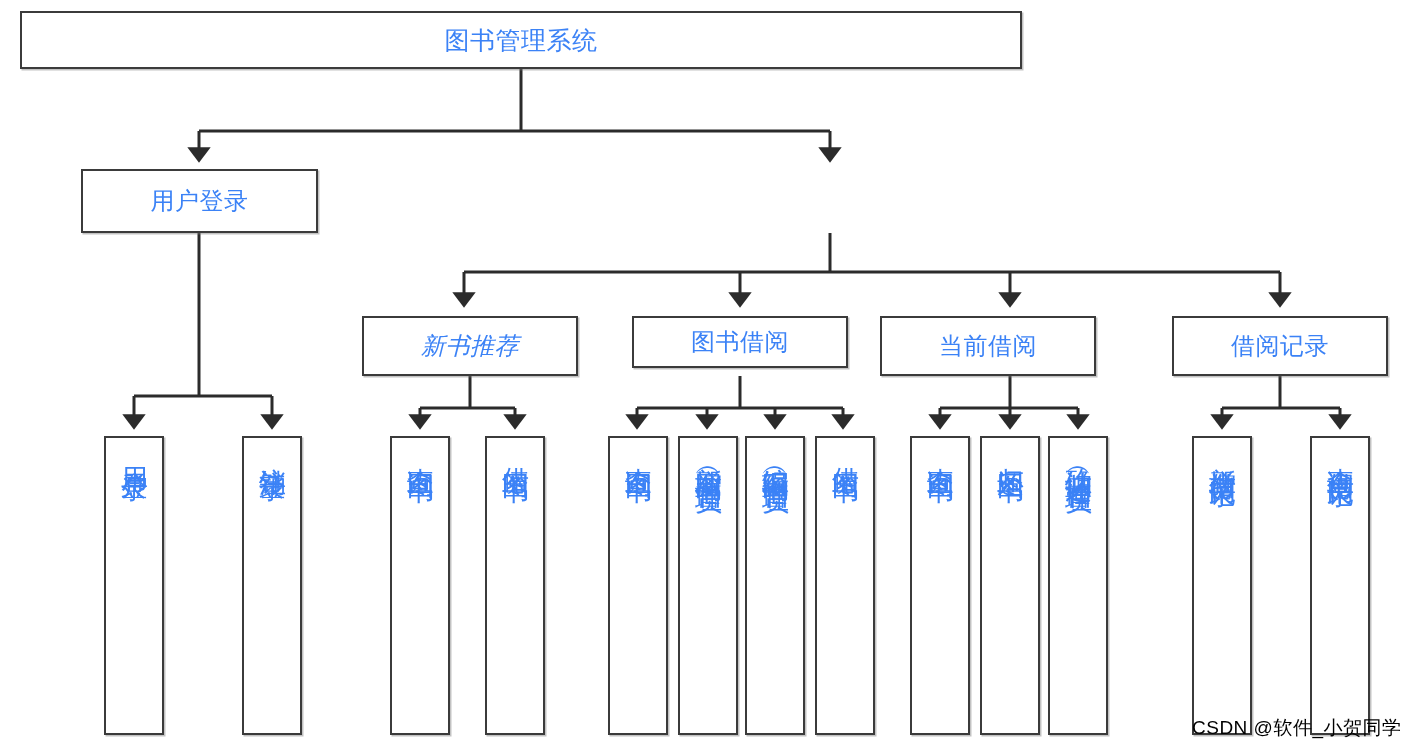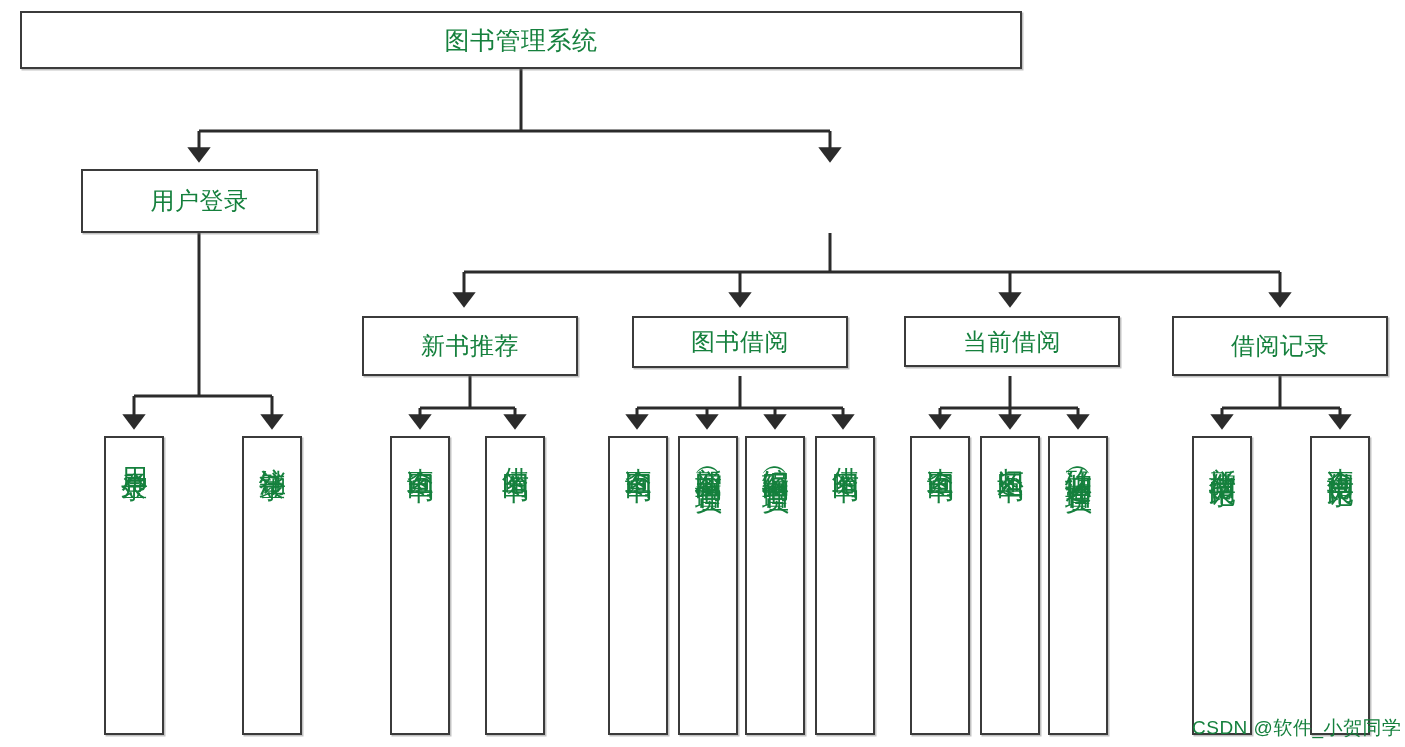--- a/index.html
+++ b/index.html
@@ -27,21 +27,21 @@
     pointer-events: none;
   }
   .node {
     position: absolute;
     box-sizing: border-box;
     background: #ffffff;
     border: 2.5px solid #3b3b3b;
     display: flex;
     align-items: center;
     justify-content: center;
-    color: #15803d;
+    color: #3b82f6;
     box-shadow: 1.5px 1.5px 0 rgba(120,120,120,0.45);
   }
   .node .label {
     line-height: 1.22;
     text-align: center;
     letter-spacing: 0.5px;
     white-space: pre-wrap;
   }
   .node.horiz .label {
     font-size: 24px;
@@ -59,21 +59,21 @@
     writing-mode: vertical-rl;
     text-orientation: upright;
     font-size: 27px;
     line-height: 1.0;
     letter-spacing: 3px;
     text-align: left;
   }
   .watermark {
     position: absolute;
     font-size: 19px;
-    color: #15803d;
+    color: #000000;
     white-space: nowrap;
     letter-spacing: 0.5px;
   }
 </style>
 </head>
 <body>
 
 <div id="canvas">
 
   <svg class="edges" viewBox="0 0 1405 747" xmlns="http://www.w3.org/2000/svg">
@@ -127,27 +127,27 @@
   </svg>
 
   <div class="node root horiz" style="left:20px; top:11px; width:1002px; height:58px;">
     <span class="label">图书管理系统</span>
   </div>
 
   <div class="node horiz" style="left:81px; top:169px; width:237px; height:64px;">
     <span class="label">用户登录</span>
   </div>
 
-  <div class="node horiz" style="left:362px; top:316px; width:216px; height:60px;">
+  <div class="node horiz" style="left:362px; top:316px; width:216px; height:60px;font-style:italic;">
     <span class="label">新书推荐</span>
   </div>
   <div class="node horiz" style="left:632px; top:316px; width:216px; height:52px;">
     <span class="label">图书借阅</span>
   </div>
-  <div class="node horiz" style="left:904px; top:316px; width:216px; height:51px;">
+  <div class="node horiz" style="left:880px; top:316px; width:216px; height:60px;">
     <span class="label">当前借阅</span>
   </div>
   <div class="node horiz" style="left:1172px; top:316px; width:216px; height:60px;">
     <span class="label">借阅记录</span>
   </div>
 
   <div class="node vert" style="left:104px; top:436px; width:60px; height:299px;">
     <span class="label">用户登录</span>
   </div>
   <div class="node vert" style="left:242px; top:436px; width:60px; height:299px;">

